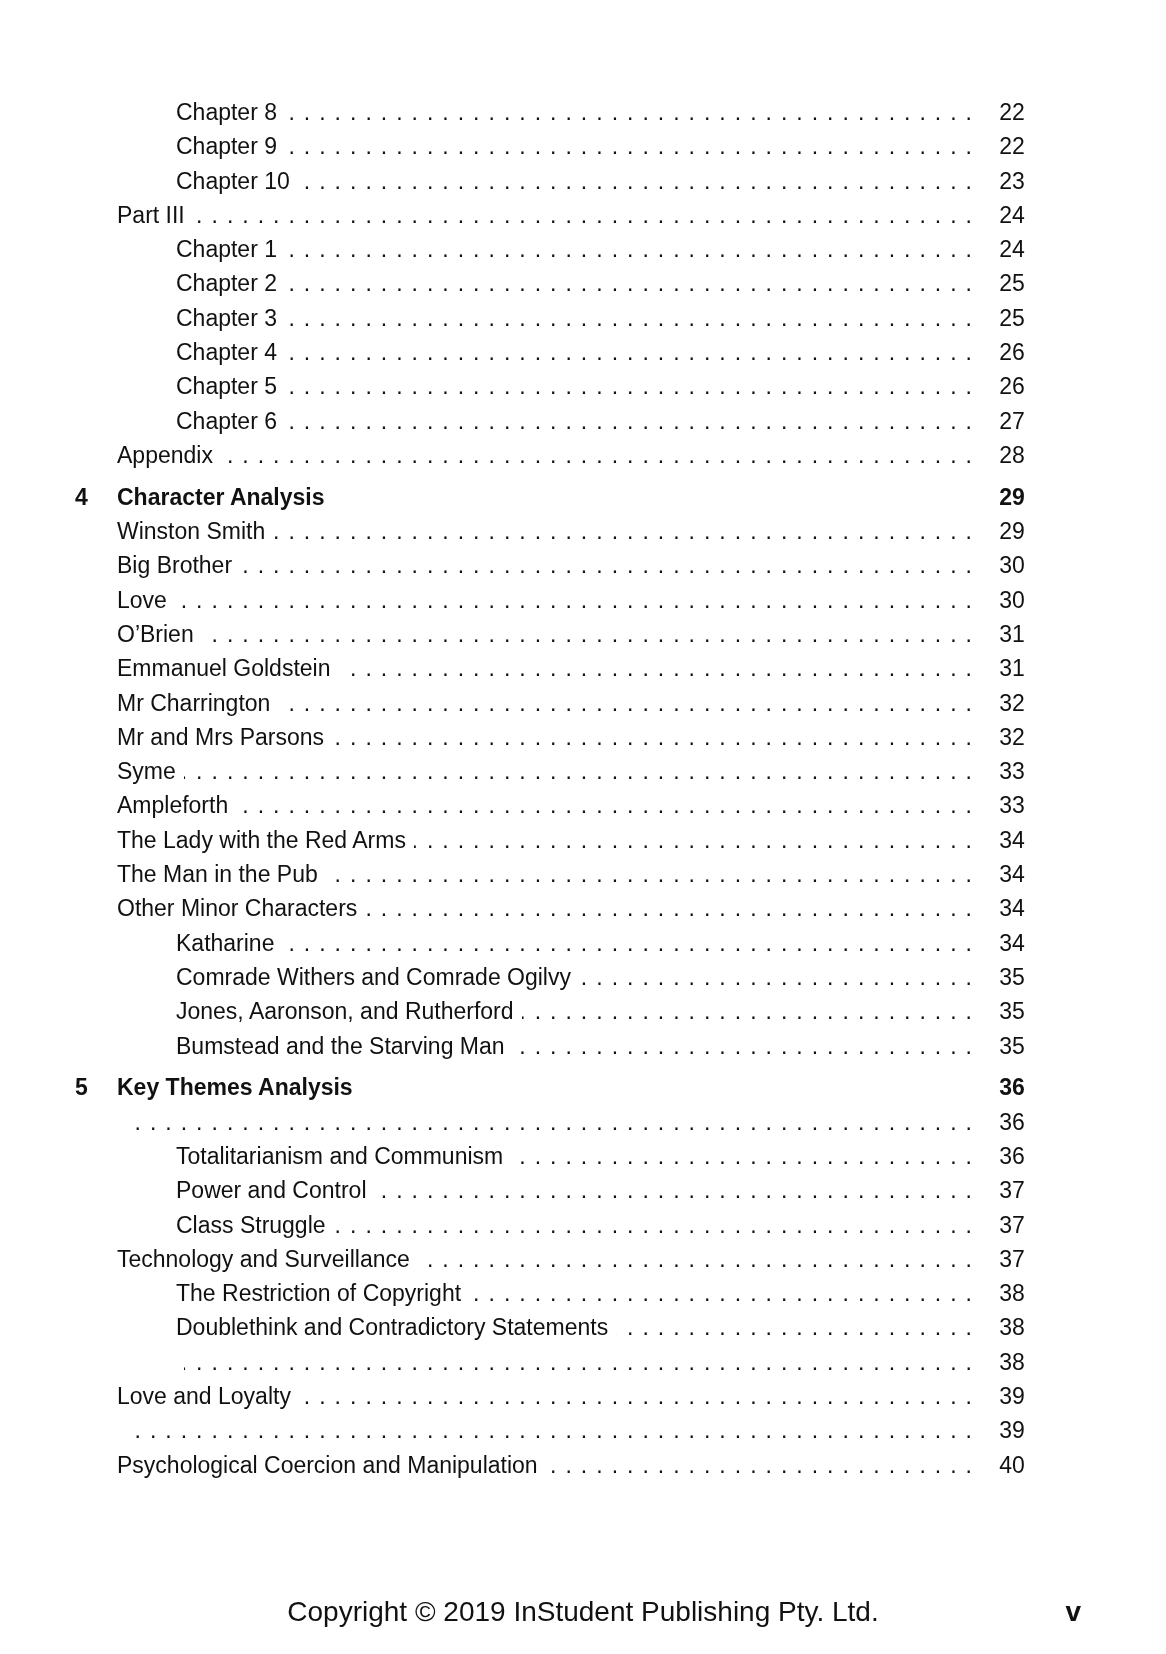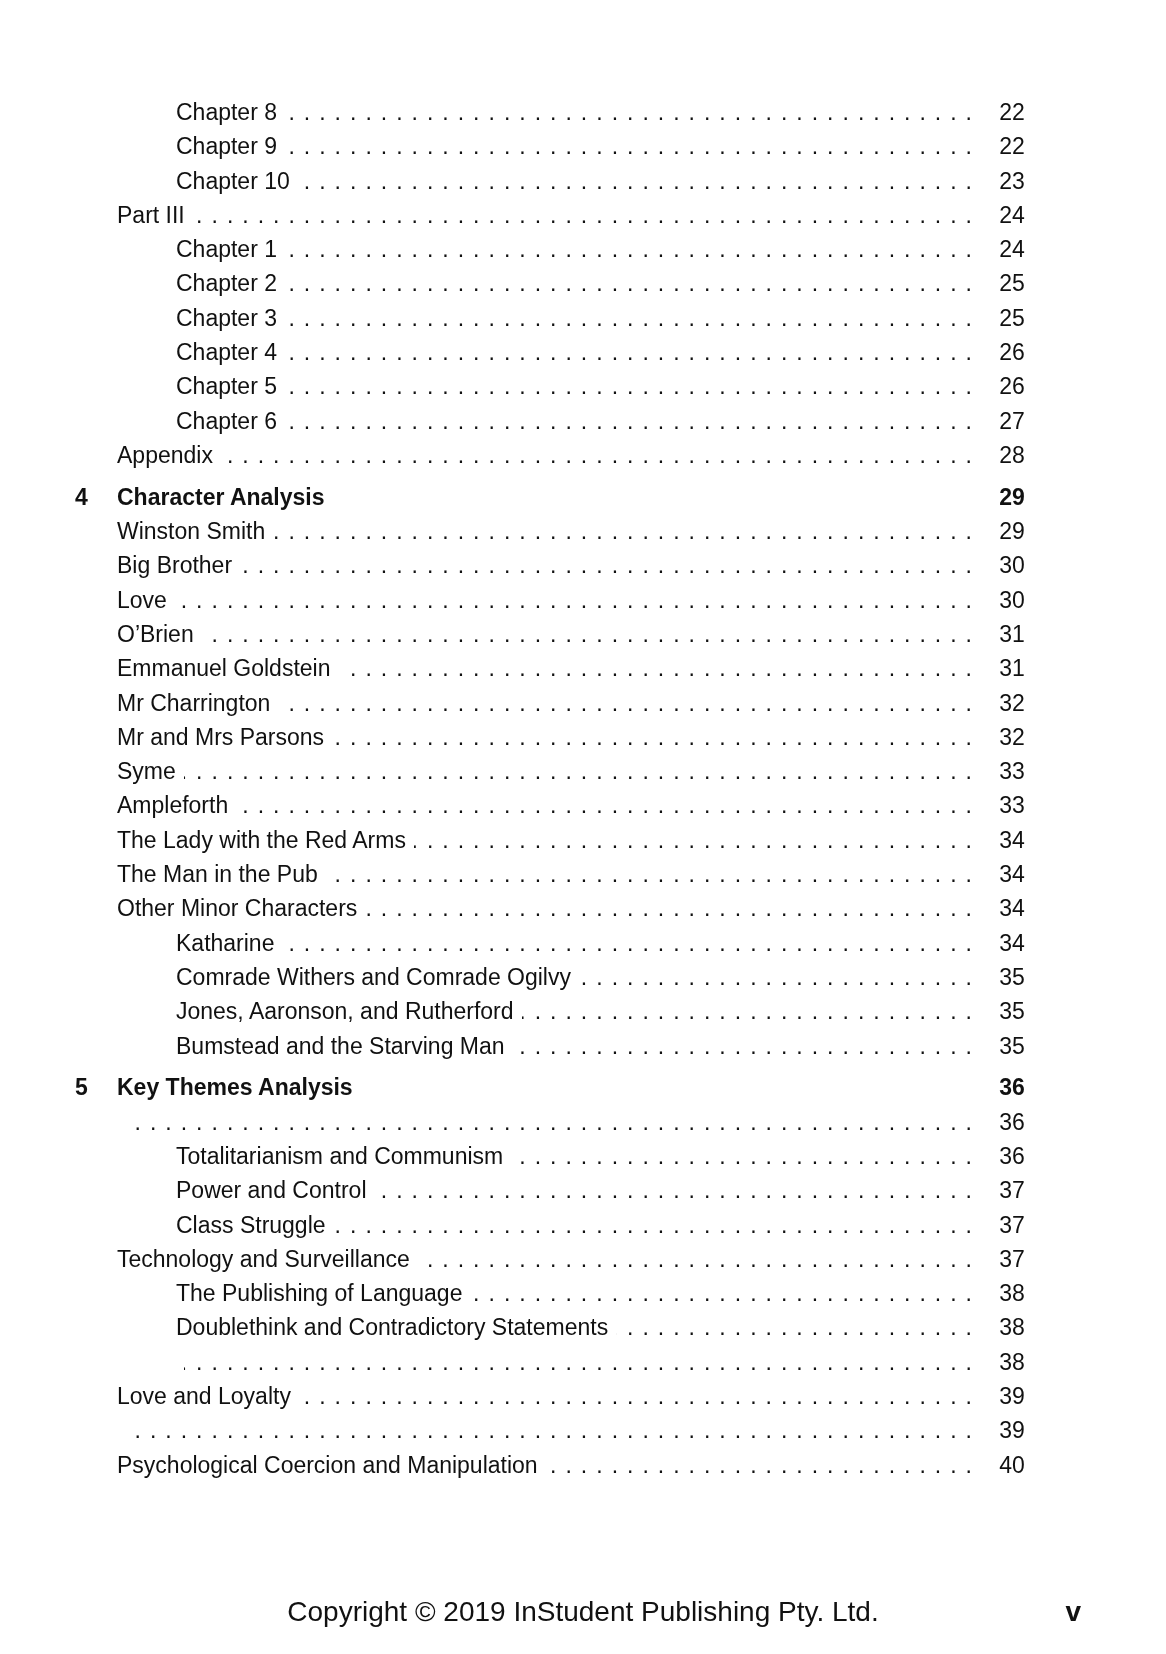--- a/index.html
+++ b/index.html
@@ -253,21 +253,21 @@
         <span class="toc-label">Class Struggle</span>
         <span class="toc-leader">......................................................................</span>
         <span class="toc-page">37</span>
       </div>
       <div class="toc-row level-1">
         <span class="toc-label">Technology and Surveillance</span>
         <span class="toc-leader">......................................................................</span>
         <span class="toc-page">37</span>
       </div>
       <div class="toc-row level-2">
-        <span class="toc-label">The Publishing of Language</span>
+        <span class="toc-label">The Restriction of Copyright</span>
         <span class="toc-leader">......................................................................</span>
         <span class="toc-page">38</span>
       </div>
       <div class="toc-row level-2">
         <span class="toc-label">Doublethink and Contradictory Statements</span>
         <span class="toc-leader">......................................................................</span>
         <span class="toc-page">38</span>
       </div>
       <div class="toc-row level-2">
         <span class="toc-leader">......................................................................</span>

